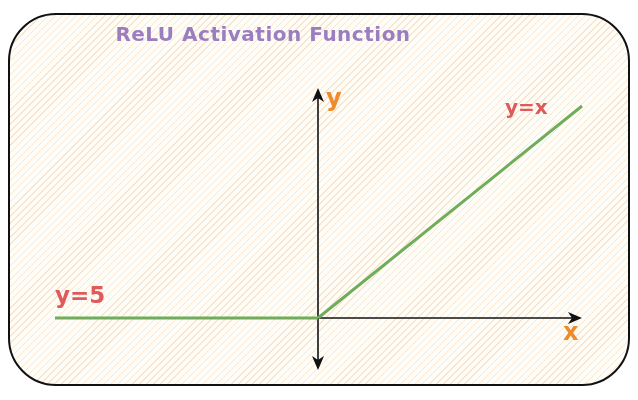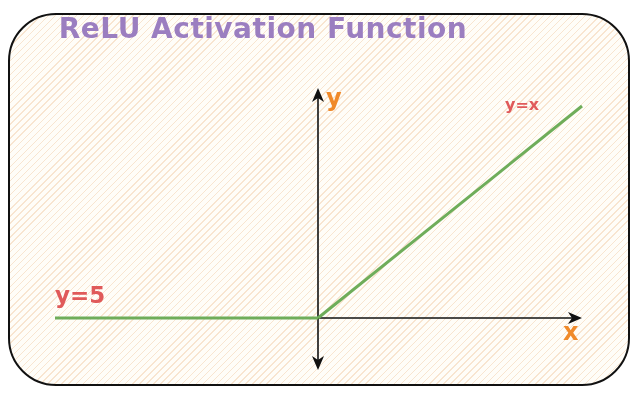--- a/index.html
+++ b/index.html
@@ -5,22 +5,22 @@
     html, body { margin: 0; padding: 0; background: #ffffff; }
     body { width: 638px; height: 400px; position: relative; overflow: hidden; font-family: "DejaVu Sans", sans-serif; }
     .card {
       position: absolute; left: 8px; top: 13px; width: 622px; height: 373px;
       border: 2px solid #111; border-radius: 48px; box-sizing: border-box;
       background-color: #fffdf8;
       background-image: repeating-linear-gradient(-45deg, rgba(240,200,160,0.45) 0px, rgba(240,200,160,0.45) 1px, transparent 1px, transparent 5px);
       overflow: hidden;
     }
     .title {
-      position: absolute; left: 0; top: 12px; width: 526px; text-align: center;
-      font-family: "DejaVu Sans", sans-serif; font-weight: bold; font-size: 28px;
+      position: absolute; left: 0; top: 22px; width: 526px; text-align: center;
+      font-family: "DejaVu Sans", sans-serif; font-weight: bold; font-size: 20px;
       color: #9b7ec0; letter-spacing: 0.5px;
     }
     svg.plot { position: absolute; left: 0; top: 0; }
     .lbl { position: absolute; font-family: "DejaVu Sans", sans-serif; font-weight: bold; }
   </style>
 </head>
 <body>
 
 <div class="card"></div>
 
@@ -34,14 +34,14 @@
 
   <line x1="318" y1="318" x2="578" y2="318" stroke="#111" stroke-width="1.6"></line>
   <polygon points="582,318 568,312 572,318 568,324" fill="#111"></polygon>
 
   <line x1="55" y1="318" x2="318" y2="318" stroke="#6fad5a" stroke-width="3"></line>
   <line x1="318" y1="318" x2="582" y2="106" stroke="#6fad5a" stroke-width="3"></line>
 </svg>
 
 <div class="lbl" style="left:326px; top:84px; font-size:24px; color:#f08a2a;">y</div>
 <div class="lbl" style="left:563px; top:318px; font-size:24px; color:#f08a2a;">x</div>
-<div class="lbl" style="left:505px; top:95px; font-size:16px; color:#e05a5a;">y=x</div>
+<div class="lbl" style="left:505px; top:95px; font-size:20px; color:#e05a5a;">y=x</div>
 <div class="lbl" style="left:55px; top:282px; font-size:23px; color:#e05a5a;">y=5</div>
 
 </body></html>

